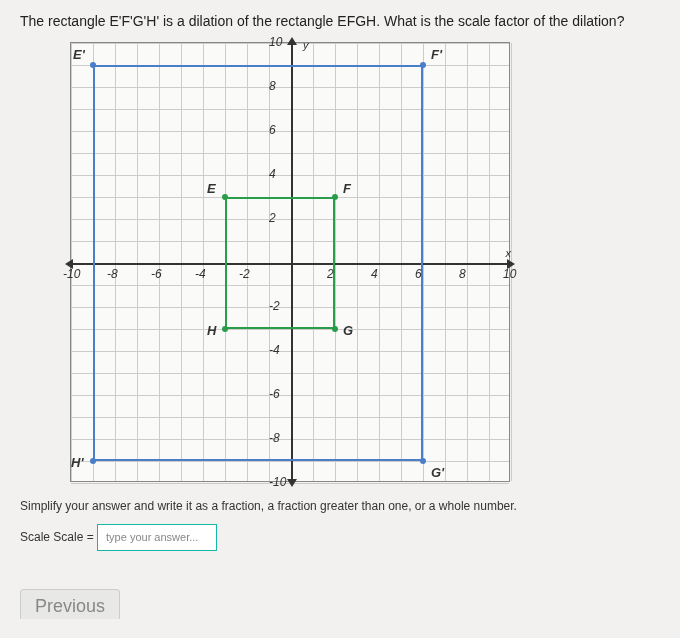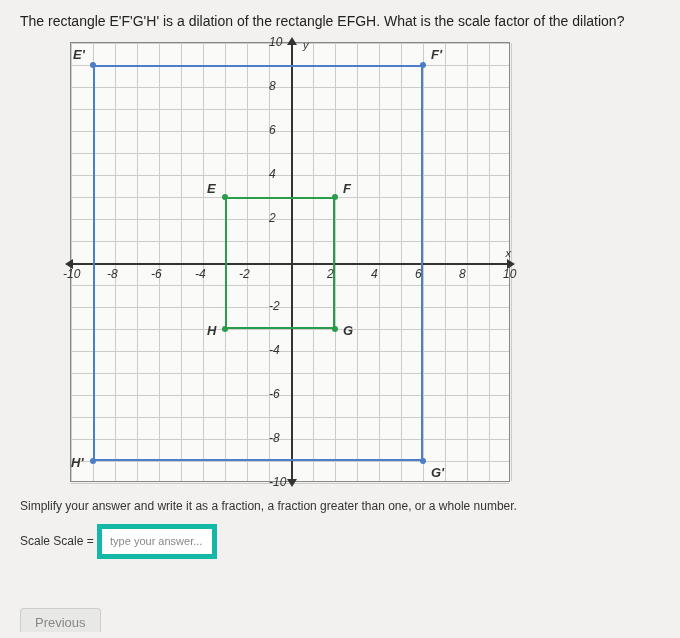--- a/index.html
+++ b/index.html
@@ -74,33 +74,33 @@
       color: #333;
     }
     .instruction {
       font-size: 12px;
       color: #333;
       margin-top: 8px;
       line-height: 1.6;
     }
     .answer-input {
       display: inline-block;
-      border: 5px solid #14b8a6;
+      border: 1px solid #14b8a6;
       background: #fff;
       padding: 4px 8px;
       font-size: 11px;
       color: #888;
       min-width: 120px;
       vertical-align: middle;
     }
     .previous-btn {
       position: absolute;
-      bottom: 6px;
+      bottom: 19px;
       left: 20px;
-      font-size: 13px;
+      font-size: 18px;
       color: #888;
       background: #e8e8e6;
       border: 1px solid #ccc;
       border-bottom: none;
       padding: 6px 14px 2px 14px;
       border-radius: 4px 4px 0 0;
     }
   </style>
 </head>
 <body>

